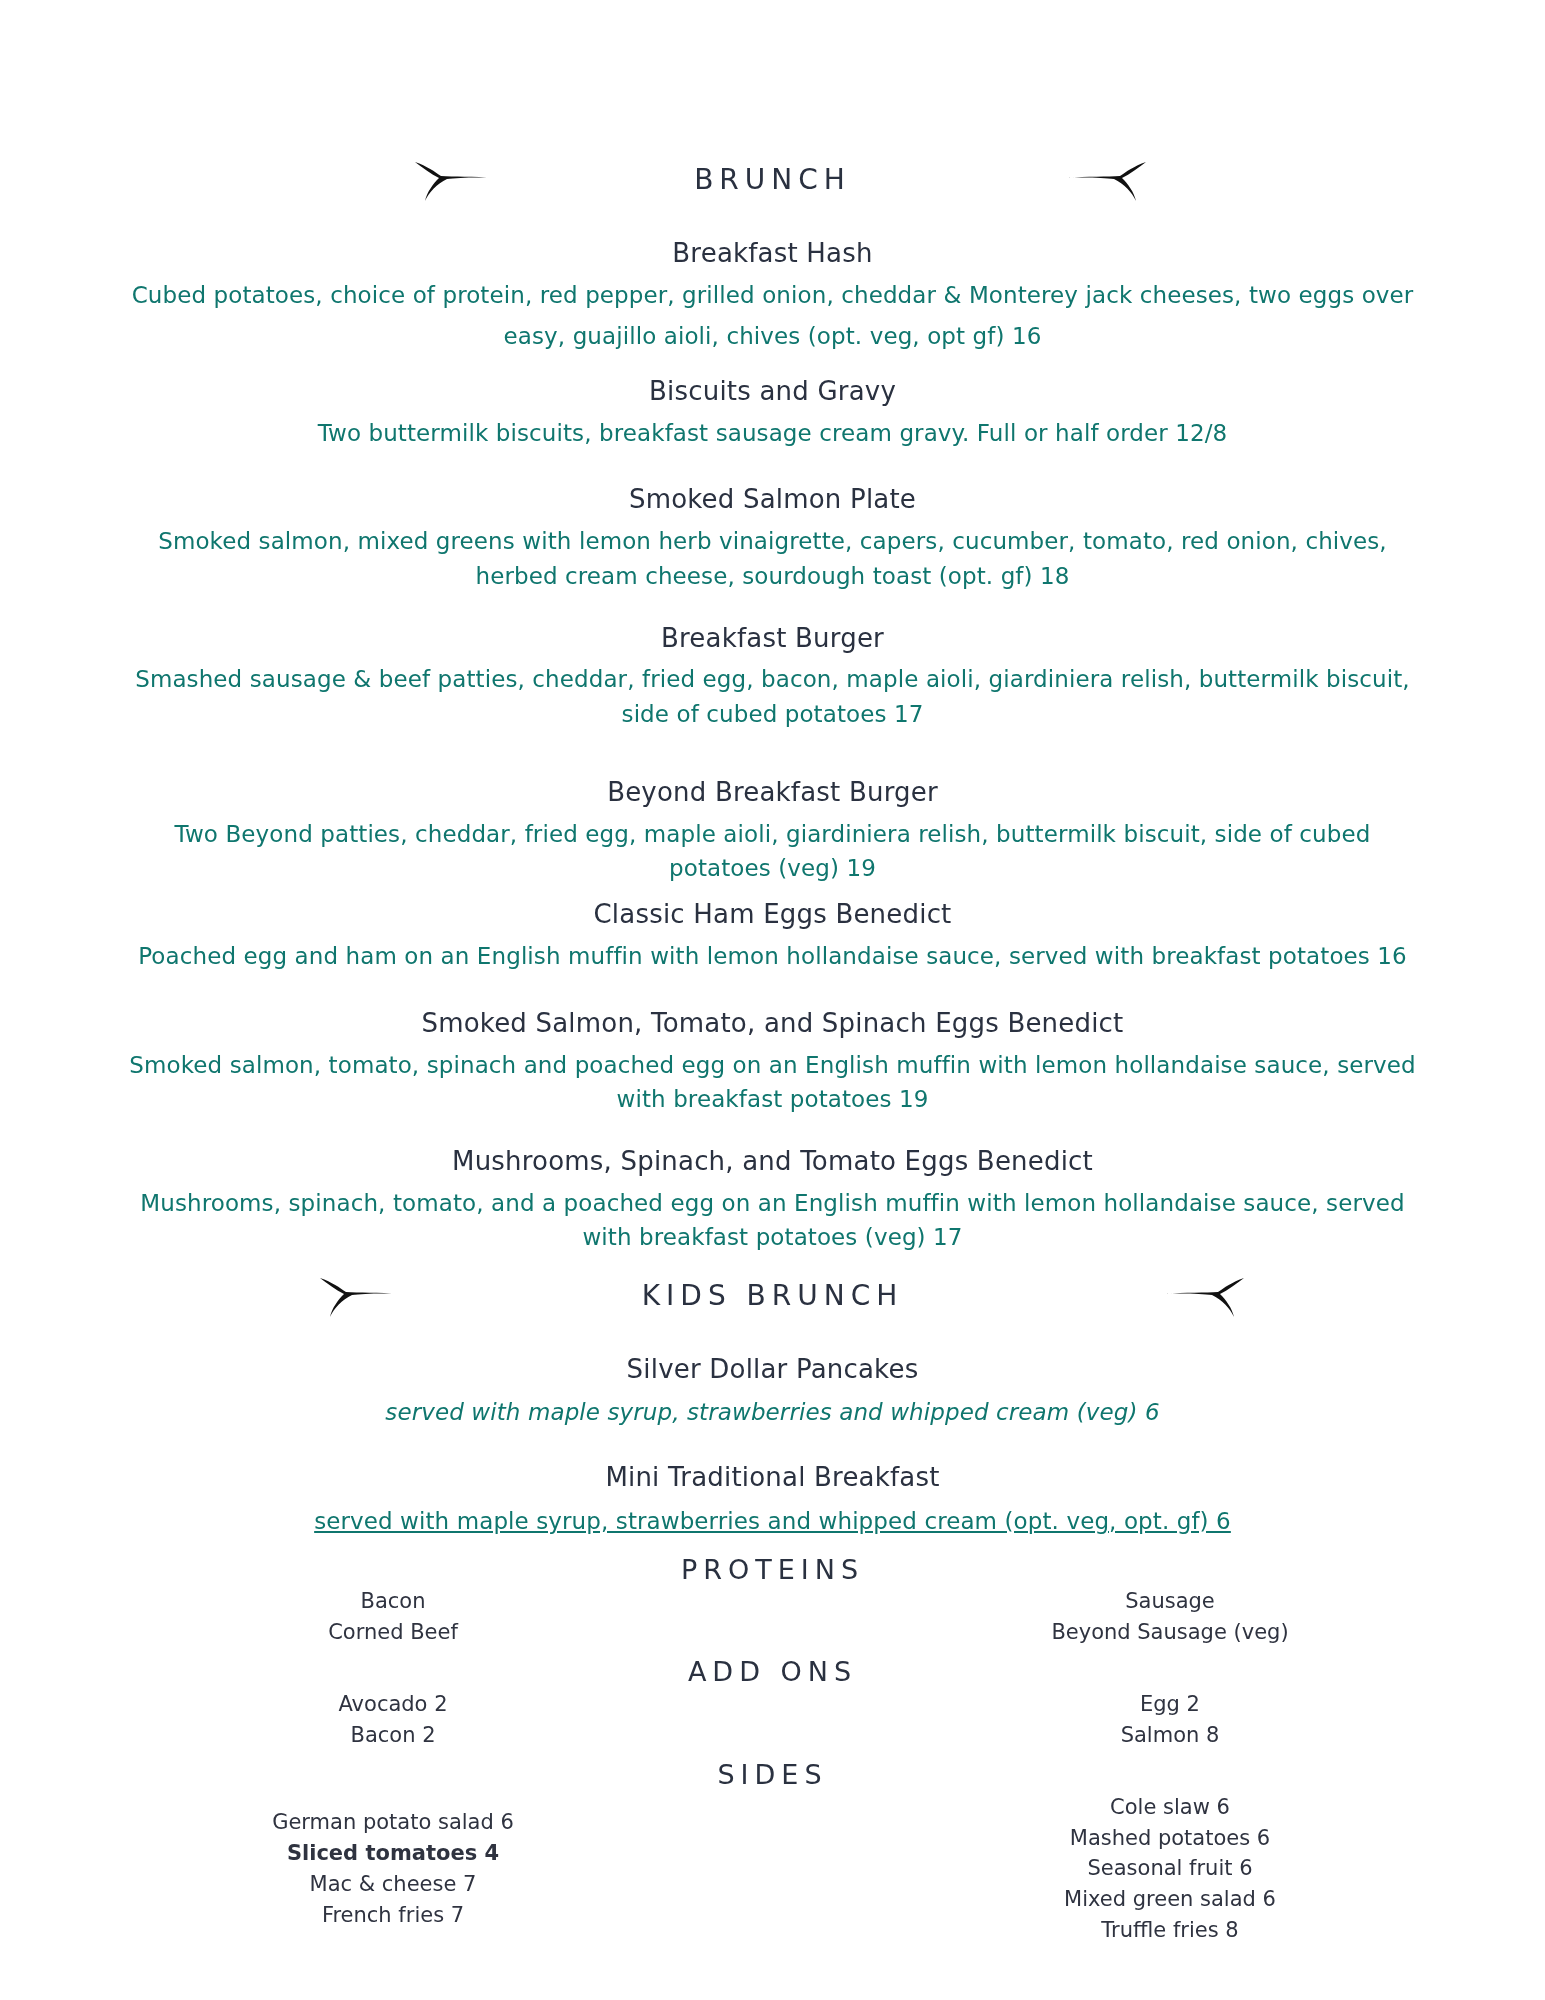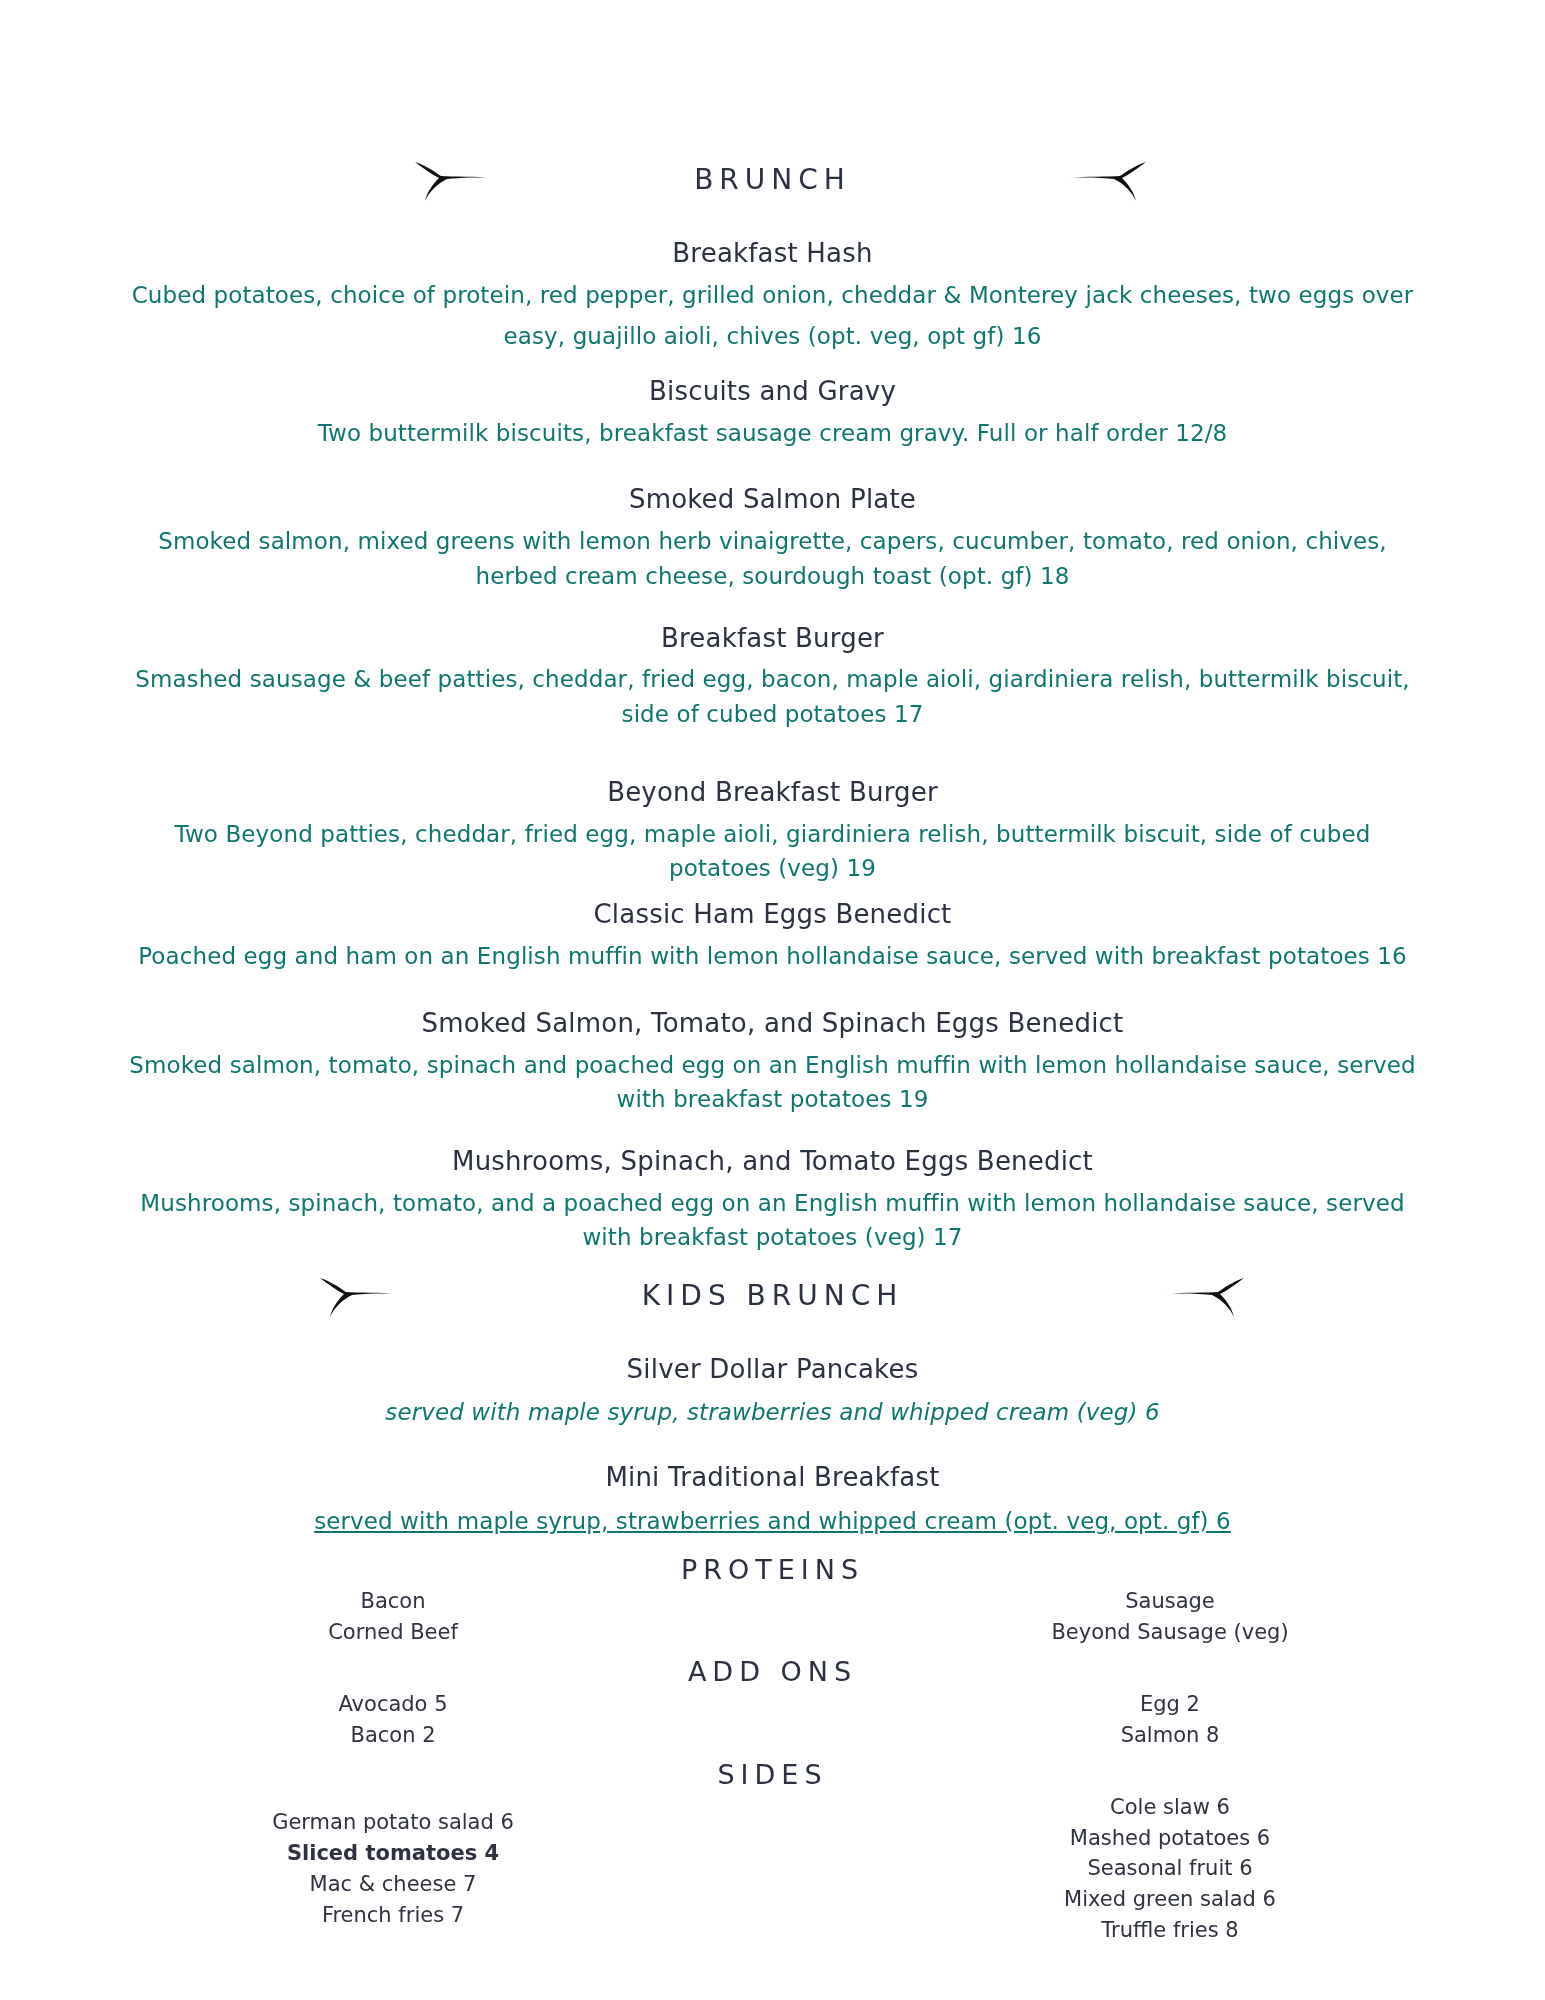--- a/index.html
+++ b/index.html
@@ -78,21 +78,21 @@
 <div class="line item-title" style="top:1477px;">Mini Traditional Breakfast</div>
 <div class="line item-desc" style="top:1521px;text-decoration:underline;">served with maple syrup, strawberries and whipped cream (opt. veg, opt. gf) 6</div>
 
 <div class="line section-heading" style="top:1569px; font-size:27px;">PROTEINS</div>
 <div class="col-item" style="left:393px; top:1601px;">Bacon</div>
 <div class="col-item" style="left:393px; top:1632px;">Corned Beef</div>
 <div class="col-item" style="left:1170px; top:1601px;">Sausage</div>
 <div class="col-item" style="left:1170px; top:1632px;">Beyond Sausage (veg)</div>
 
 <div class="line section-heading" style="top:1671px; font-size:27px;">ADD ONS</div>
-<div class="col-item" style="left:393px; top:1704px;">Avocado 5</div>
+<div class="col-item" style="left:393px; top:1704px;">Avocado 2</div>
 <div class="col-item" style="left:393px; top:1735px;">Bacon 2</div>
 <div class="col-item" style="left:1170px; top:1704px;">Egg 2</div>
 <div class="col-item" style="left:1170px; top:1735px;">Salmon 8</div>
 
 <div class="line section-heading" style="top:1774px; font-size:27px;">SIDES</div>
 <div class="col-item" style="left:393px; top:1822px;">German potato salad 6</div>
 <div class="col-item" style="left:393px; top:1853px;font-weight:bold;">Sliced tomatoes 4</div>
 <div class="col-item" style="left:393px; top:1884px;">Mac &amp; cheese 7</div>
 <div class="col-item" style="left:393px; top:1915px;">French fries 7</div>
 <div class="col-item" style="left:1170px; top:1807px;">Cole slaw 6</div>

